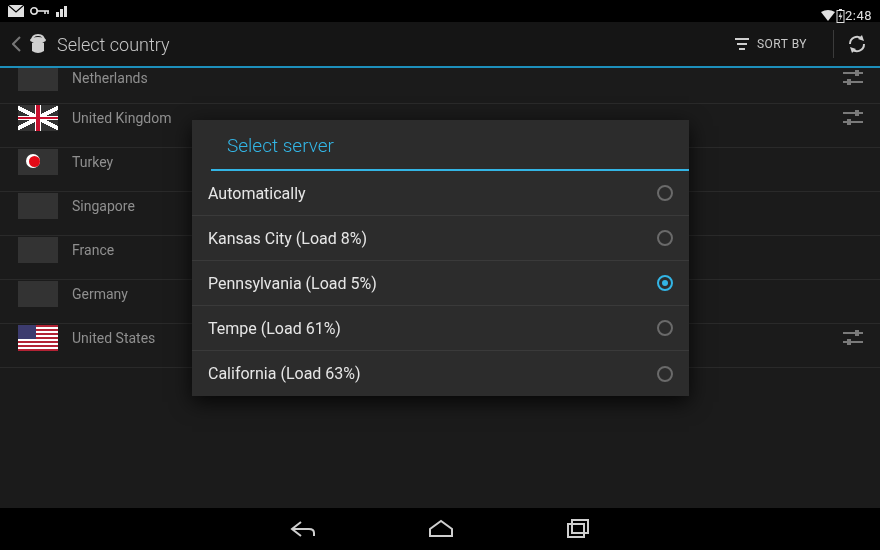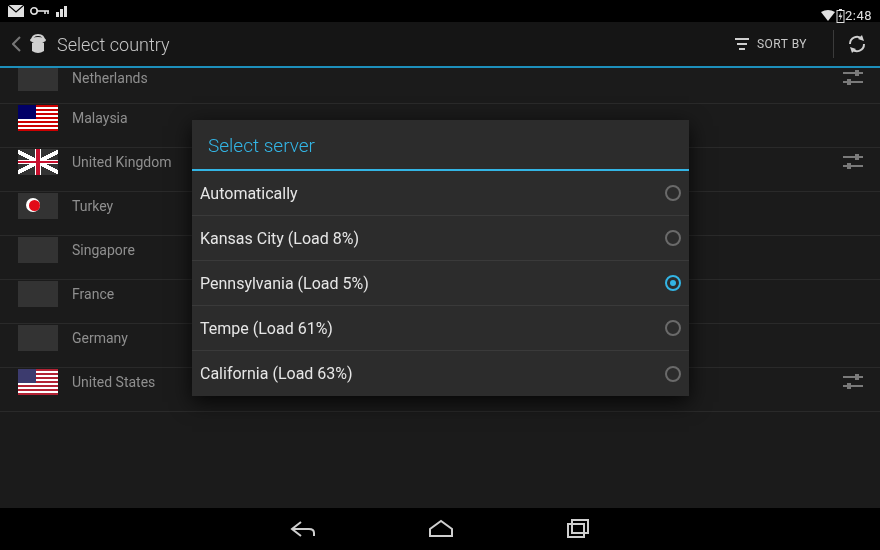--- a/index.html
+++ b/index.html
@@ -84,23 +84,24 @@
   
   .dialog {
     position:absolute; left:192px; top:120px; width:497px;
     background:#2c2c2c;
     box-shadow: 0 6px 20px rgba(0,0,0,.8);
     z-index:10;
   }
   .dialog .hdr {
     padding: 14px 16px 12px; color:#33b5e5; font-size:19px; font-weight:300;
     border-bottom: 2px solid #33b5e5;
+    margin-left: 19px;
   }
   .dialog .opt {
-    display:flex; align-items:center; height:45px; padding:0 8px;
+    display:flex; align-items:center; height:45px; padding:0 16px;
     font-size:16px; color:#e6e6e6; border-bottom:1px solid #3a3a3a;
   }
   .dialog .opt:last-child { border-bottom:none; }
   .radio {
     margin-left:auto; width:16px; height:16px; border-radius:50%;
     border:2px solid #6a6a6a; position:relative; flex-shrink:0;
   }
   .radio.sel { border-color:#33b5e5; }
   .radio.sel::after {
     content:""; position:absolute; left:3px; top:3px; width:6px; height:6px;
@@ -203,24 +204,20 @@
       <span class="tune">
         <svg width="22" height="18" viewBox="0 0 22 18">
           <line x1="1" y1="4" x2="21" y2="4" stroke="#9a9a9a" stroke-width="2"></line>
           <rect x="13" y="1" width="4" height="6" fill="#9a9a9a"></rect>
           <line x1="1" y1="13" x2="21" y2="13" stroke="#9a9a9a" stroke-width="2"></line>
           <rect x="5" y="10" width="4" height="6" fill="#9a9a9a"></rect>
         </svg>
       </span>
     </div>
     <div class="countryrow">
-      <div class="flag flag-my"></div>
-      <span>Malaysia</span>
-    </div>
-    <div class="countryrow">
       <div class="flag flag-uk"></div>
       <span>United Kingdom</span>
       <span class="tune">
         <svg width="22" height="18" viewBox="0 0 22 18">
           <line x1="1" y1="4" x2="21" y2="4" stroke="#9a9a9a" stroke-width="2"></line>
           <rect x="13" y="1" width="4" height="6" fill="#9a9a9a"></rect>
           <line x1="1" y1="13" x2="21" y2="13" stroke="#9a9a9a" stroke-width="2"></line>
           <rect x="5" y="10" width="4" height="6" fill="#9a9a9a"></rect>
         </svg>
       </span>

